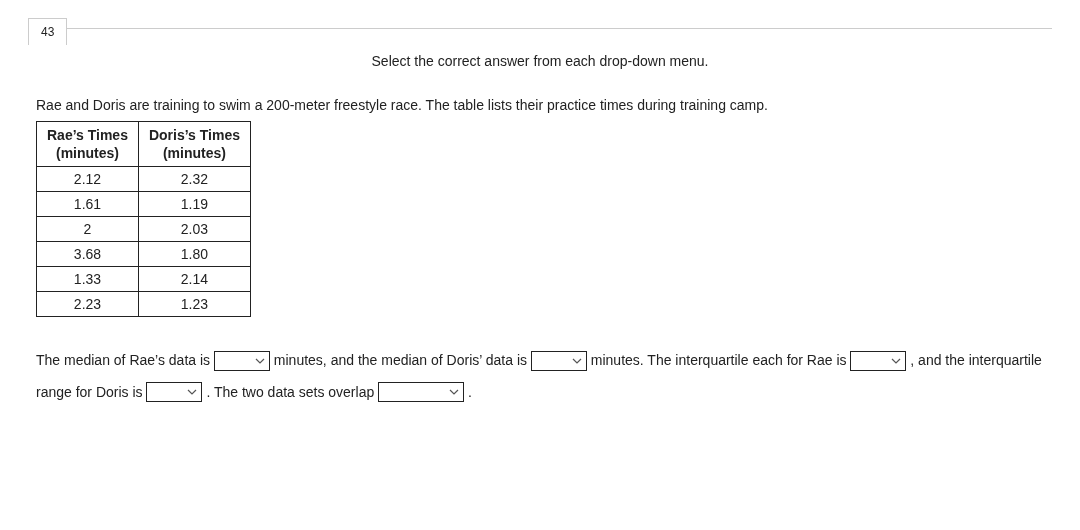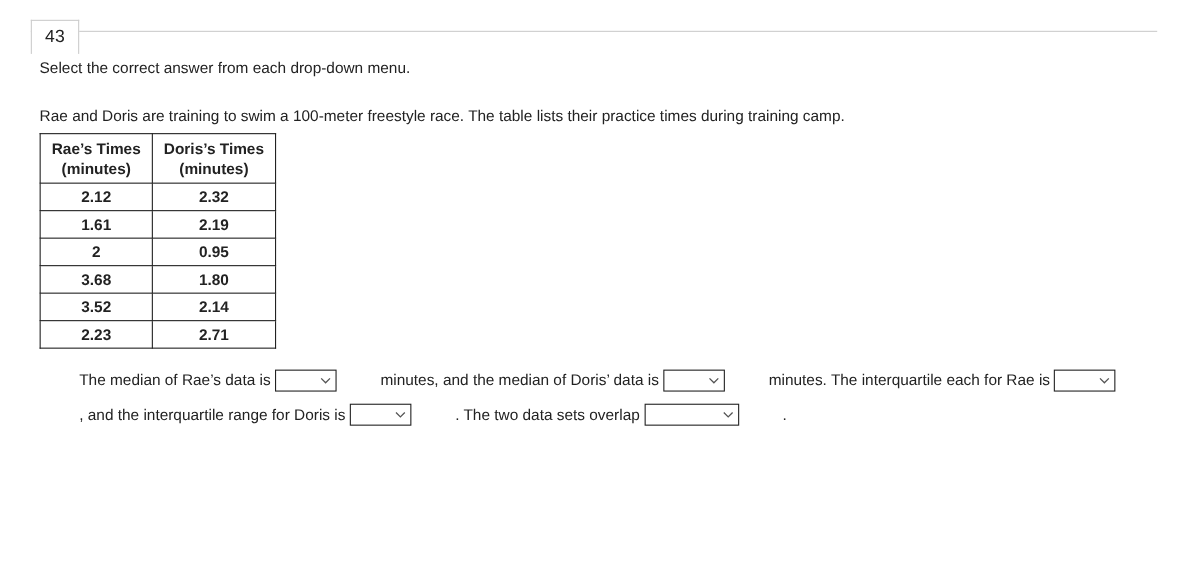--- a/index.html
+++ b/index.html
@@ -18,43 +18,43 @@
       padding-top: 0;
     }
     .qnum-box {
       position: absolute;
       top: 18px;
       left: 28px;
       border: 1px solid #ccc;
       border-bottom: none;
       background: #fff;
       padding: 6px 12px;
-      font-size: 16px;
+      font-size: 12px;
       z-index: 2;
     }
     .content {
       padding: 24px 8px 0 8px;
     }
-    .instruction { margin-bottom: 28px; }
+    .instruction { margin-bottom: 28px; text-align: center; }
     .prompt { margin-bottom: 8px; }
     table.data {
       border-collapse: collapse;
-      margin-bottom: 12px;
+      margin-bottom: 27px;
     }
     table.data th, table.data td {
       border: 1px solid #222;
       padding: 4px 10px;
       text-align: center;
       font-size: 14px;
-      font-weight: bold;
+      font-weight: normal;
     }
     table.data th { font-weight: bold; line-height: 1.3; }
     table.data th .unit { font-weight: bold; display: block; }
     .fill-para { line-height: 2.2; }
-    .fill-para span.txt { vertical-align: middle; margin-left: 36px; }
+    .fill-para span.txt { vertical-align: middle; }
     .select-box {
       display: inline-block;
       border: 1px solid #222;
       width: 56px;
       height: 20px;
       position: relative;
       vertical-align: middle;
       background: #fff;
       cursor: pointer;
     }
@@ -69,21 +69,21 @@
 </head>
 <body>
 
 <div class="qnum-box">
   <span>43</span>
 </div>
 
 <div class="container">
   <div class="content">
     <p class="instruction">Select the correct answer from each drop-down menu.</p>
-    <p class="prompt">Rae and Doris are training to swim a 100-meter freestyle race. The table lists their practice times during training camp.</p>
+    <p class="prompt">Rae and Doris are training to swim a 200-meter freestyle race. The table lists their practice times during training camp.</p>
 
     <table class="data">
       <thead>
         <tr>
           <th>
             <span>Rae’s Times</span>
             <span class="unit">(minutes)</span>
           </th>
           <th>
             <span>Doris’s Times</span>
@@ -91,37 +91,37 @@
           </th>
         </tr>
       </thead>
       <tbody>
         <tr>
             <td>2.12</td>
             <td>2.32</td>
           </tr>
         <tr>
             <td>1.61</td>
-            <td>2.19</td>
+            <td>1.19</td>
           </tr>
         <tr>
             <td>2</td>
-            <td>0.95</td>
+            <td>2.03</td>
           </tr>
         <tr>
             <td>3.68</td>
             <td>1.80</td>
           </tr>
         <tr>
-            <td>3.52</td>
+            <td>1.33</td>
             <td>2.14</td>
           </tr>
         <tr>
             <td>2.23</td>
-            <td>2.71</td>
+            <td>1.23</td>
           </tr>
       </tbody>
     </table>
 
     <p class="fill-para">
       <span class="txt">The median of Rae’s data is </span>
       <span class="select-box">
         <svg width="10" height="10" viewBox="0 0 10 10">
             <path d="M1 3 L5 7 L9 3" fill="none" stroke="#555" stroke-width="1.2"></path>
           </svg>

